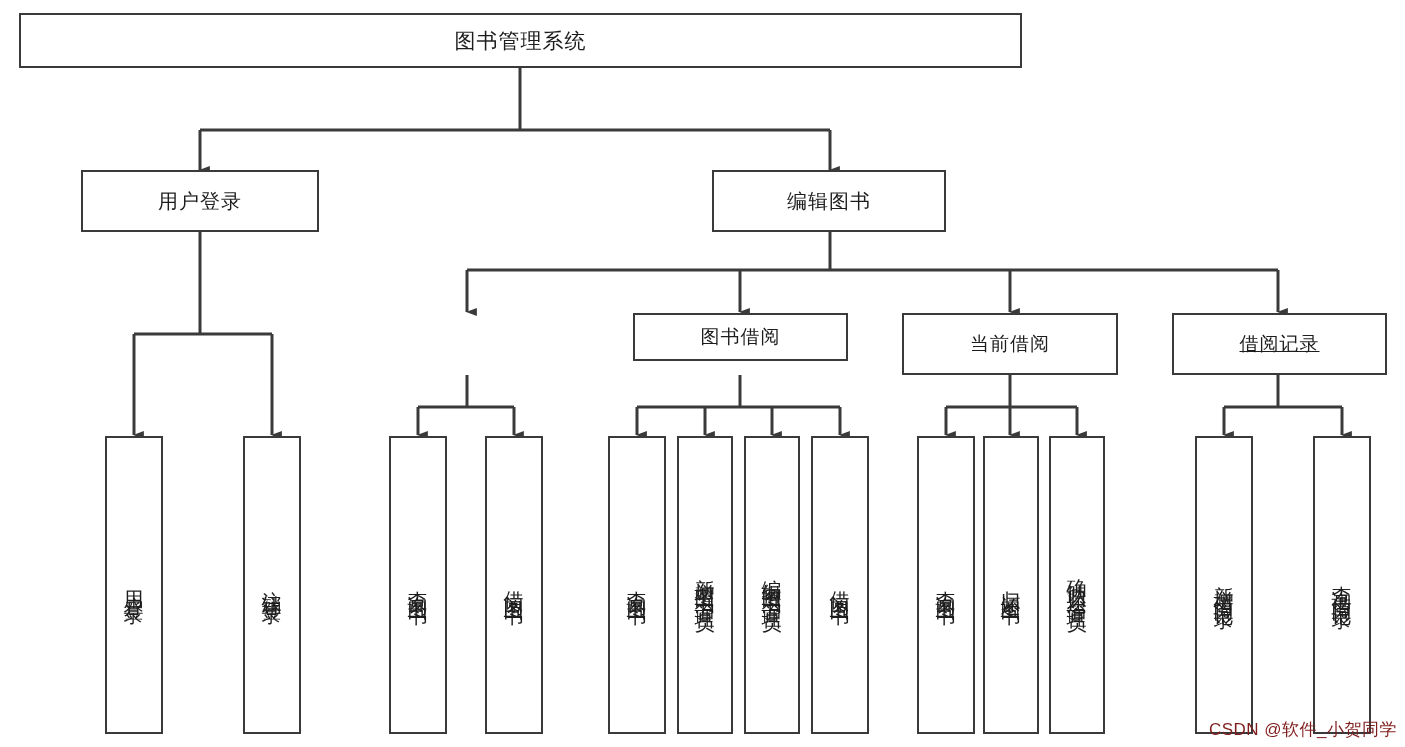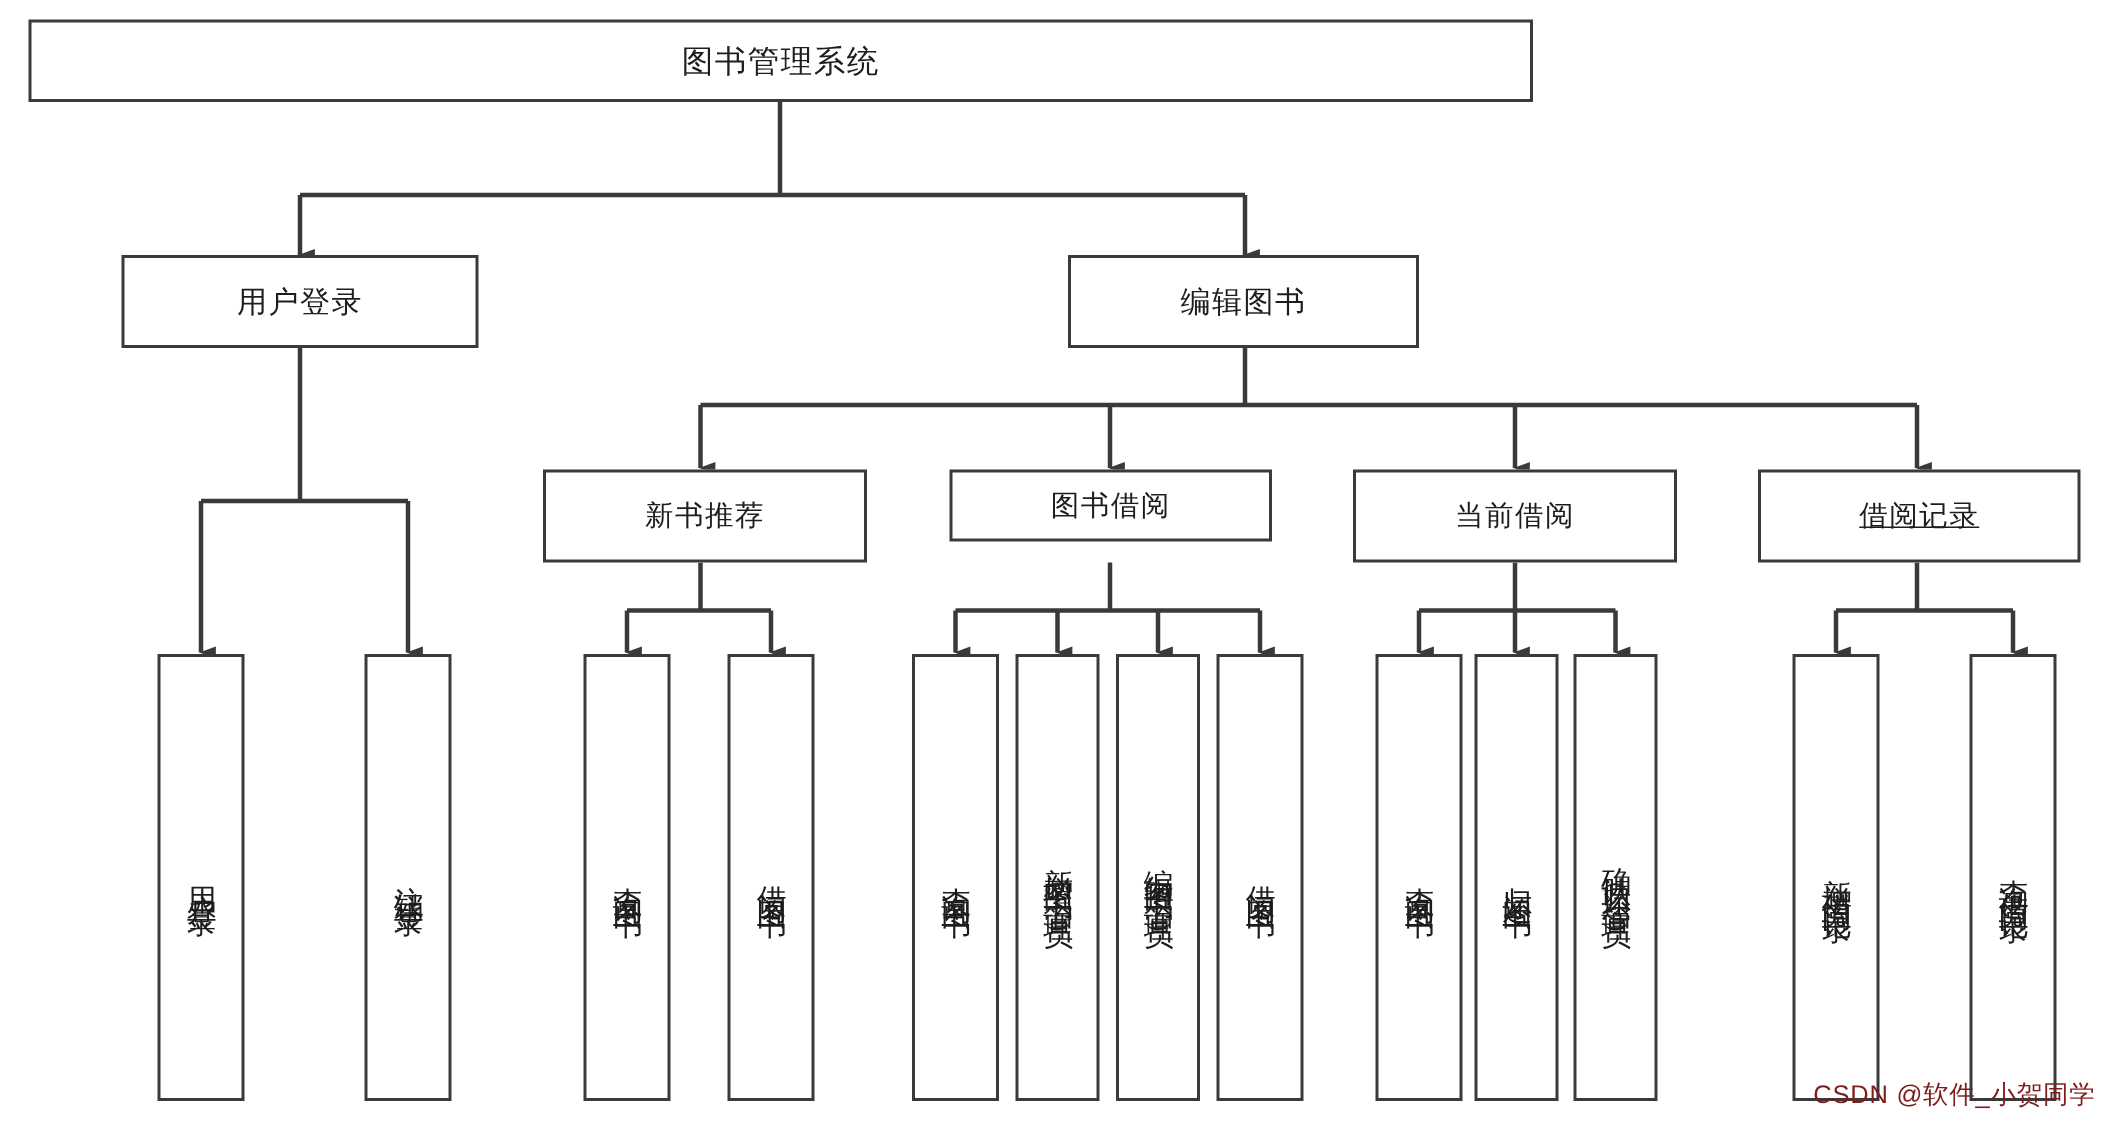--- a/index.html
+++ b/index.html
@@ -136,23 +136,20 @@
     <span>图书管理系统</span>
   </div>
 
   <div class="node lvl2" style="left:81px; top:170px; width:238px; height:62px;">
     <span>用户登录</span>
   </div>
   <div class="node lvl2" style="left:712px; top:170px; width:234px; height:62px;">
     <span>编辑图书</span>
   </div>
 
-  <div class="node lvl3" style="left:362px; top:313px; width:216px; height:62px;">
-    <span>新书推荐</span>
-  </div>
   <div class="node lvl3" style="left:633px; top:313px; width:215px; height:48px;">
     <span>图书借阅</span>
   </div>
   <div class="node lvl3" style="left:902px; top:313px; width:216px; height:62px;">
     <span>当前借阅</span>
   </div>
   <div class="node lvl3" style="left:1172px; top:313px; width:215px; height:62px;text-decoration:underline;">
     <span>借阅记录</span>
   </div>
 

